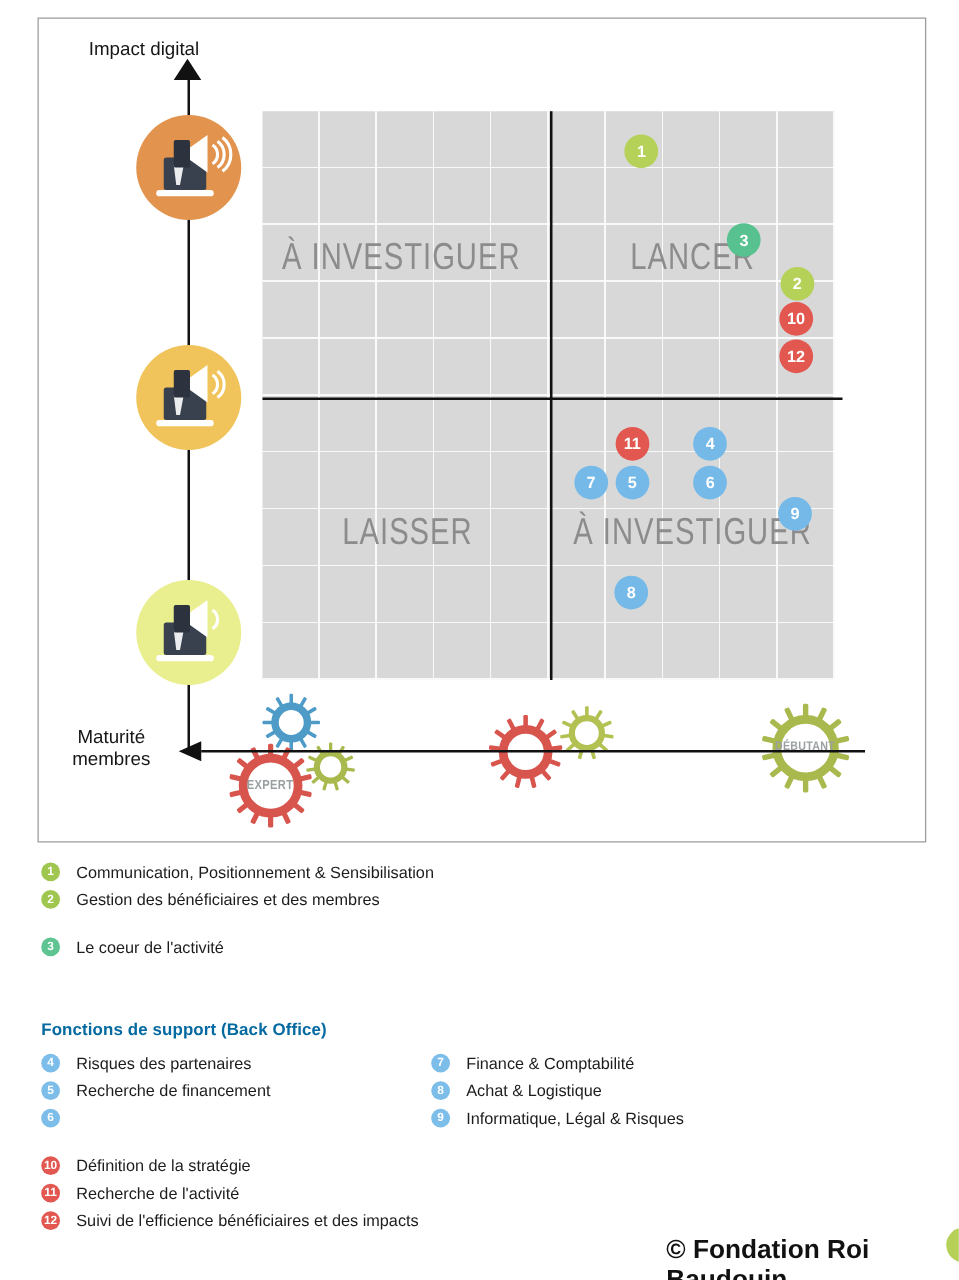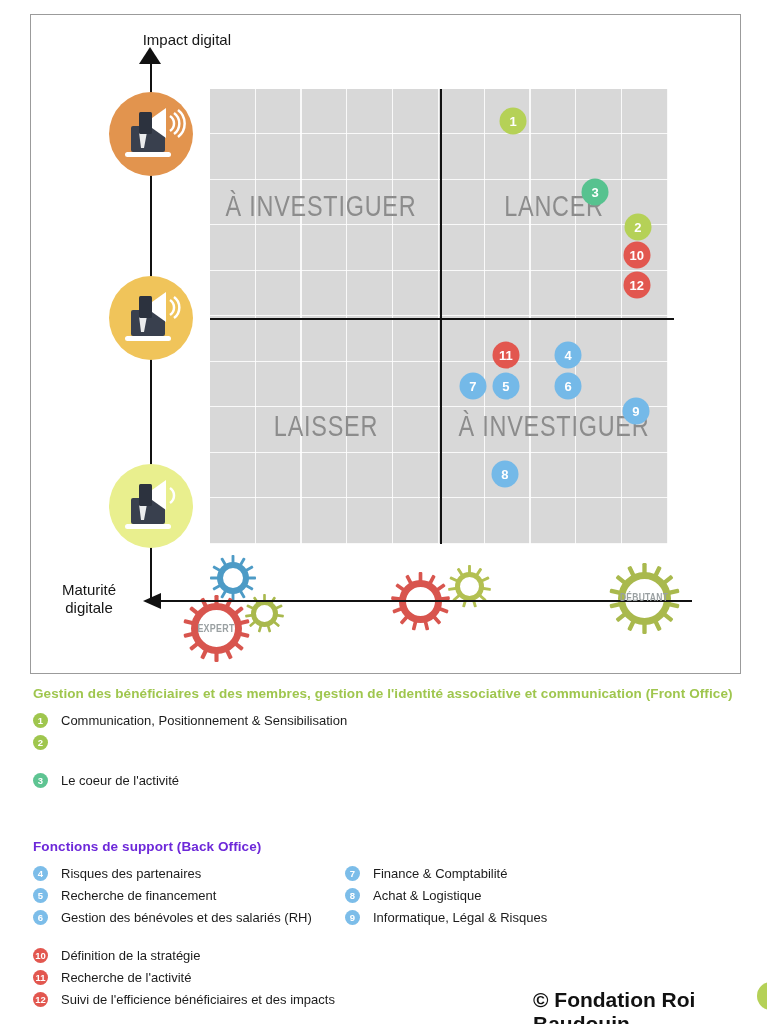--- a/index.html
+++ b/index.html
@@ -12,21 +12,21 @@
   
   .chart-frame{
     position:absolute;left:30px;top:14px;width:709px;height:658px;
     border:1px solid #9b9b9b;background:#fff;
   }
   .abs{position:absolute;}
   
   .y-axis-line{left:119px;top:48px;width:1.5px;height:538px;background:#111;z-index:1;}
   .y-axis-arrow{left:108px;top:32px;width:0;height:0;border-left:11px solid transparent;
     border-right:11px solid transparent;border-bottom:17px solid #111;z-index:1;}
-  .y-axis-label{left:40px;top:16px;width:160px;text-align:right;font-size:15px;color:#161616;}
+  .y-axis-label{left:40px;top:16px;width:160px;text-align:left;font-size:15px;color:#161616;}
   .x-axis-line{left:130px;top:585px;width:531px;height:1.5px;background:#111;z-index:5;}
   .x-axis-arrow{left:112px;top:578px;width:0;height:0;border-top:8px solid transparent;
     border-bottom:8px solid transparent;border-right:18px solid #111;z-index:5;}
   .x-axis-label{left:10px;top:566px;width:96px;text-align:center;font-size:15px;line-height:18px;color:#161616;}
   
   .impact-badge{width:84px;height:84px;border-radius:50%;z-index:6;display:flex;align-items:center;justify-content:center;}
   
   .quadrant-plot{
     left:179px;top:74px;width:458px;height:455px;z-index:2;
     background-color:#d8d8d8;
@@ -231,61 +231,60 @@
           <rect x="-2.167698930976957" y="-35.5" width="4.335397861953914" height="15.3" rx="1.300619358586174" transform="rotate(308.57142857142856)"></rect>
           <rect x="-2.167698930976957" y="-35.5" width="4.335397861953914" height="15.3" rx="1.300619358586174" transform="rotate(334.2857142857143)"></rect>
         </g>
         <circle r="23" fill="#ffffff" stroke="#a9b94d" stroke-width="7"></circle>
       </svg>
     </div>
   <div class="abs x-axis-arrow"></div>
   <div class="abs x-axis-line"></div>
   <div class="abs x-axis-label">
     <span>Maturité</span><br>
-    <span>digitale</span>
+    <span>membres</span>
   </div>
   <div class="abs gear-label" style="left:155px;top:607px;width:60px;font-size:10.5px;">EXPERT</div>
   <div class="abs gear-label" style="left:577px;top:577px;width:72px;font-size:10px;">DÉBUTANT</div>
 </div>
 
 <div class="legend" id="legend">
     <div class="legend-section">
-      <div class="legend-title" style="color: rgb(159, 198, 78);">Gestion des bénéficiaires et des membres, gestion de l'identité associative et communication (Front Office)</div>
       <div class="legend-items" style="grid-template-rows: repeat(2, 22px);">
         <div class="legend-item">
           <span class="bullet" style="background: rgb(159, 198, 78);">1</span>
           <span>Communication, Positionnement &amp; Sensibilisation</span>
         </div>
         <div class="legend-item">
           <span class="bullet" style="background: rgb(159, 198, 78);">2</span>
+          <span>Gestion des bénéficiaires et des membres</span>
         </div>
       </div>
     </div>
     <div class="legend-section">
       <div class="legend-items" style="grid-template-rows: repeat(1, 22px);">
         <div class="legend-item">
           <span class="bullet" style="background: rgb(94, 196, 146);">3</span>
           <span>Le coeur de l'activité</span>
         </div>
       </div>
     </div>
     <div class="legend-section">
-      <div class="legend-title" style="color: #6d28d9; margin-top: 48px;">Fonctions de support (Back Office)</div>
+      <div class="legend-title" style="color: #0369a1; margin-top: 48px;">Fonctions de support (Back Office)</div>
       <div class="legend-items" style="grid-template-rows: repeat(3, 22px); grid-template-columns: 312px auto;">
         <div class="legend-item">
           <span class="bullet" style="background: rgb(124, 189, 233);">4</span>
           <span>Risques des partenaires</span>
         </div>
         <div class="legend-item">
           <span class="bullet" style="background: rgb(124, 189, 233);">5</span>
           <span>Recherche de financement</span>
         </div>
         <div class="legend-item">
           <span class="bullet" style="background: rgb(124, 189, 233);">6</span>
-          <span>Gestion des bénévoles et des salariés (RH)</span>
         </div>
         <div class="legend-item">
           <span class="bullet" style="background: rgb(124, 189, 233);">7</span>
           <span>Finance &amp; Comptabilité</span>
         </div>
         <div class="legend-item">
           <span class="bullet" style="background: rgb(124, 189, 233);">8</span>
           <span>Achat &amp; Logistique</span>
         </div>
         <div class="legend-item">

